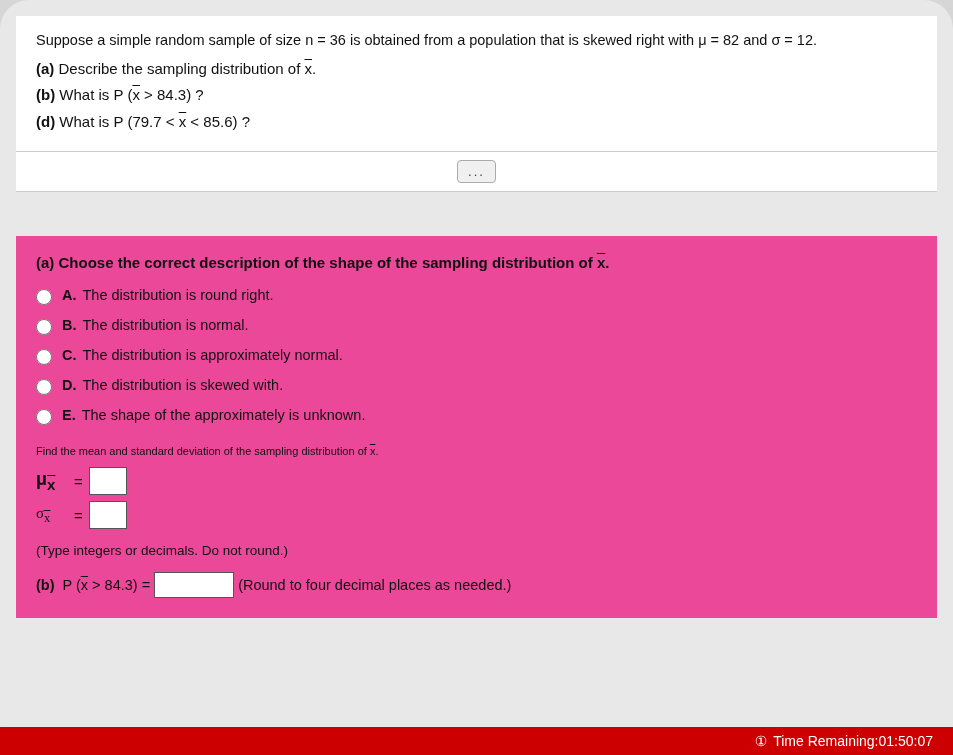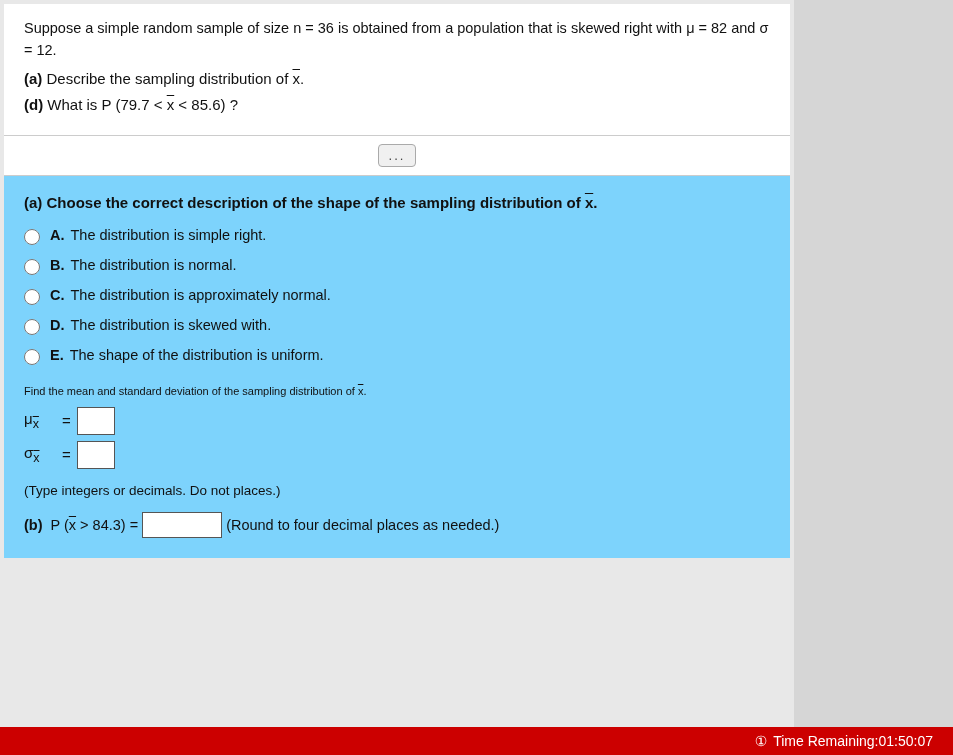--- a/index.html
+++ b/index.html
@@ -12,23 +12,24 @@
       font-family: Arial, sans-serif;
       font-size: 15px;
       background: #d6d6d6;
       width: 953px;
       min-height: 755px;
       color: #111;
     }
 
     .page-container {
       background: #e8e8e8;
-      width: 794px;
+      width: 953px;
       min-height: 755px;
-      padding: 4px;
+      padding: 16px;
+      border-radius: 29px;
     }
 
     .top-section {
       background: #ffffff;
       padding: 14px 20px 14px 20px;
       border-bottom: 1px solid #ccc;
     }
 
     .top-section p {
       margin-bottom: 4px;
@@ -59,22 +60,23 @@
       border: 1px solid #aaa;
       border-radius: 4px;
       padding: 3px 10px;
       font-size: 13px;
       cursor: pointer;
       color: #444;
       letter-spacing: 2px;
     }
 
     .bottom-section {
-      background: #7dd3fc;
+      background: #ec4899;
       padding: 18px 20px 20px 20px;
+      margin-top: 44px;
     }
 
     .section-title {
       font-size: 15px;
       font-weight: bold;
       margin-bottom: 16px;
     }
 
     .radio-group {
       margin-bottom: 20px;
@@ -188,39 +190,45 @@
     .clock-icon {
       margin-right: 6px;
     }
 
     
     .overline {
       text-decoration: overline;
     }
 
     .mu-x {
-      font-size: 15px;
+      font-size: 18px;
+      font-weight: bold;
     }
 
     .sigma-x {
       font-size: 15px;
+      font-family: Liberation Serif, serif;
     }
   </style>
 </head>
 <body>
 
 <div class="page-container">
 
   <div class="top-section">
     <p class="problem-line">Suppose a simple random sample of size n = 36 is obtained from a population that is skewed right with μ = 82 and σ = 12.</p>
     <p>
       <span class="bold">(a)</span>
       <span> Describe the sampling distribution of <span class="overline">x</span>.</span>
     </p>
     <p>
+      <span class="bold">(b)</span>
+      <span> What is P (<span class="overline">x</span> &gt; 84.3) ?</span>
+    </p>
+    <p>
       <span class="bold">(d)</span>
       <span> What is P (79.7 &lt; <span class="overline">x</span> &lt; 85.6) ?</span>
     </p>
   </div>
 
   <div class="divider-row">
     <button class="ellipsis-btn">...</button>
   </div>
 
   <div class="bottom-section">
@@ -228,21 +236,21 @@
     <div class="section-title">
       (a) Choose the correct description of the shape of the sampling distribution of <span class="overline">x</span>.
     </div>
 
     <div class="radio-group">
 
       <div class="radio-option">
         <input type="radio" name="shape" id="optA" style="">
         <label for="optA" class="radio-label">
           <span class="radio-letter">A.</span>
-          <span>The distribution is simple right.</span>
+          <span>The distribution is round right.</span>
         </label>
       </div>
 
       <div class="radio-option">
         <input type="radio" name="shape" id="optB" style="">
         <label for="optB" class="radio-label">
           <span class="radio-letter">B.</span>
           <span>The distribution is normal.</span>
         </label>
       </div>
@@ -260,21 +268,21 @@
         <label for="optD" class="radio-label">
           <span class="radio-letter">D.</span>
           <span>The distribution is skewed with.</span>
         </label>
       </div>
 
       <div class="radio-option">
         <input type="radio" name="shape" id="optE" style="">
         <label for="optE" class="radio-label">
           <span class="radio-letter">E.</span>
-          <span>The shape of the distribution is uniform.</span>
+          <span>The shape of the approximately is unknown.</span>
         </label>
       </div>
     </div>
 
     <div class="find-mean-section">
       <p>
         Find the mean and standard deviation of the sampling distribution of <span class="overline">x</span>.
       </p>
 
       <div class="input-row">
@@ -283,21 +291,21 @@
         <input type="text" class="answer-box" style="">
       </div>
 
       <div class="input-row">
         <span class="math-label sigma-x">σ<sub><span class="overline">x</span></sub></span>
         <span class="equals">=</span>
         <input type="text" class="answer-box" style="">
       </div>
     </div>
 
-    <p class="type-note">(Type integers or decimals. Do not places.)</p>
+    <p class="type-note">(Type integers or decimals. Do not round.)</p>
 
     <div class="part-b">
       <span class="part-b-label bold">(b)</span>
       <span>P (<span class="overline">x</span> &gt; 84.3) =</span>
       <input type="text" class="answer-box-inline" style="">
       <span>(Round to four decimal places as needed.)</span>
     </div>
 
   </div>
 

